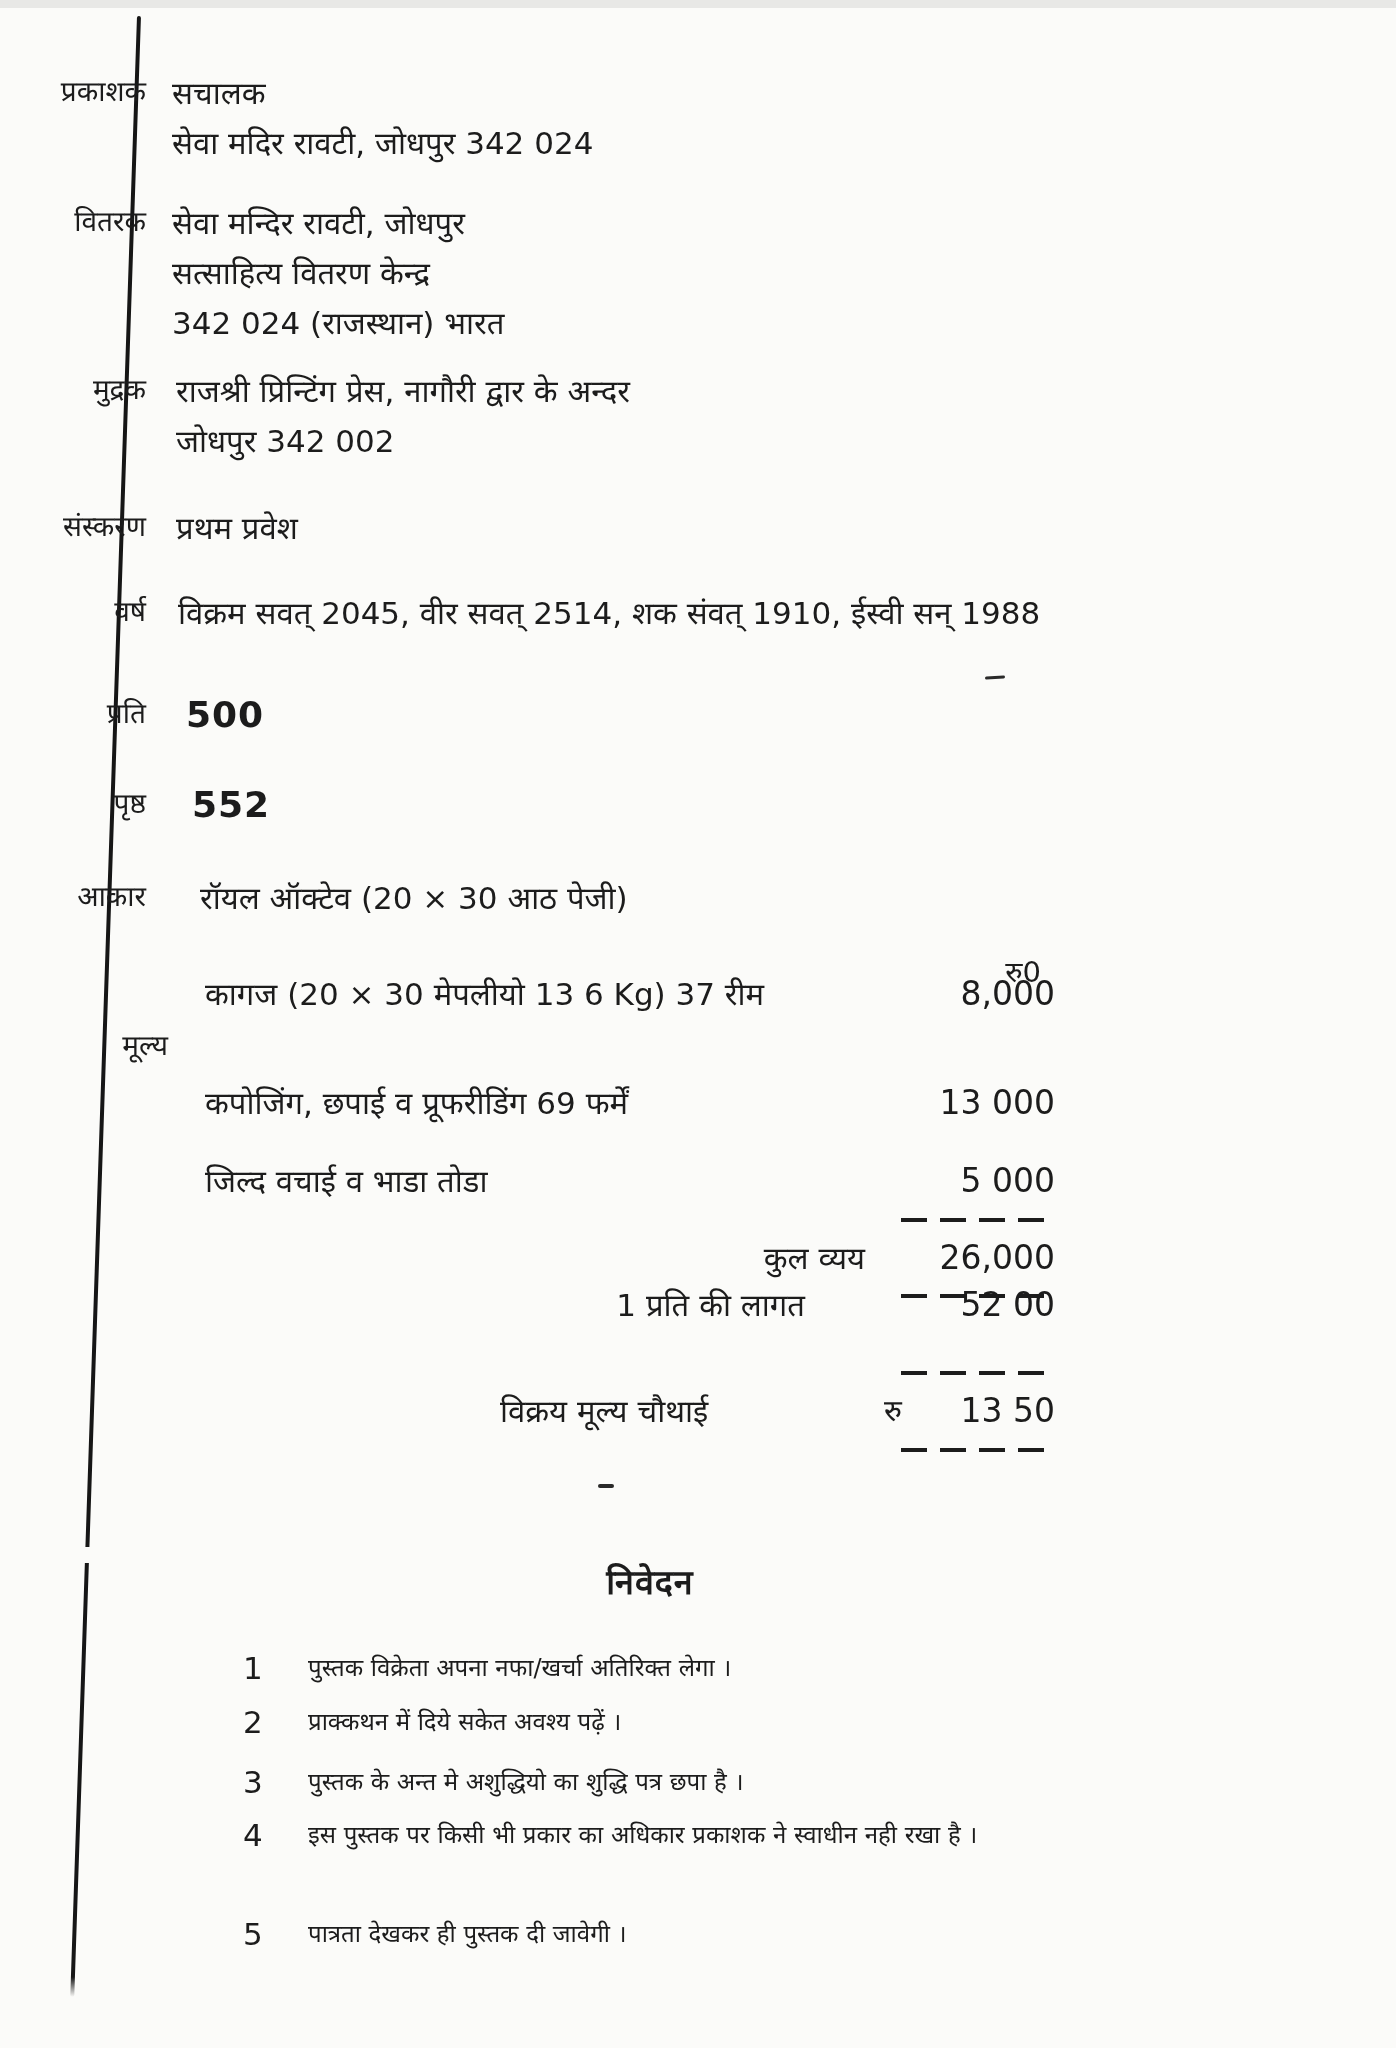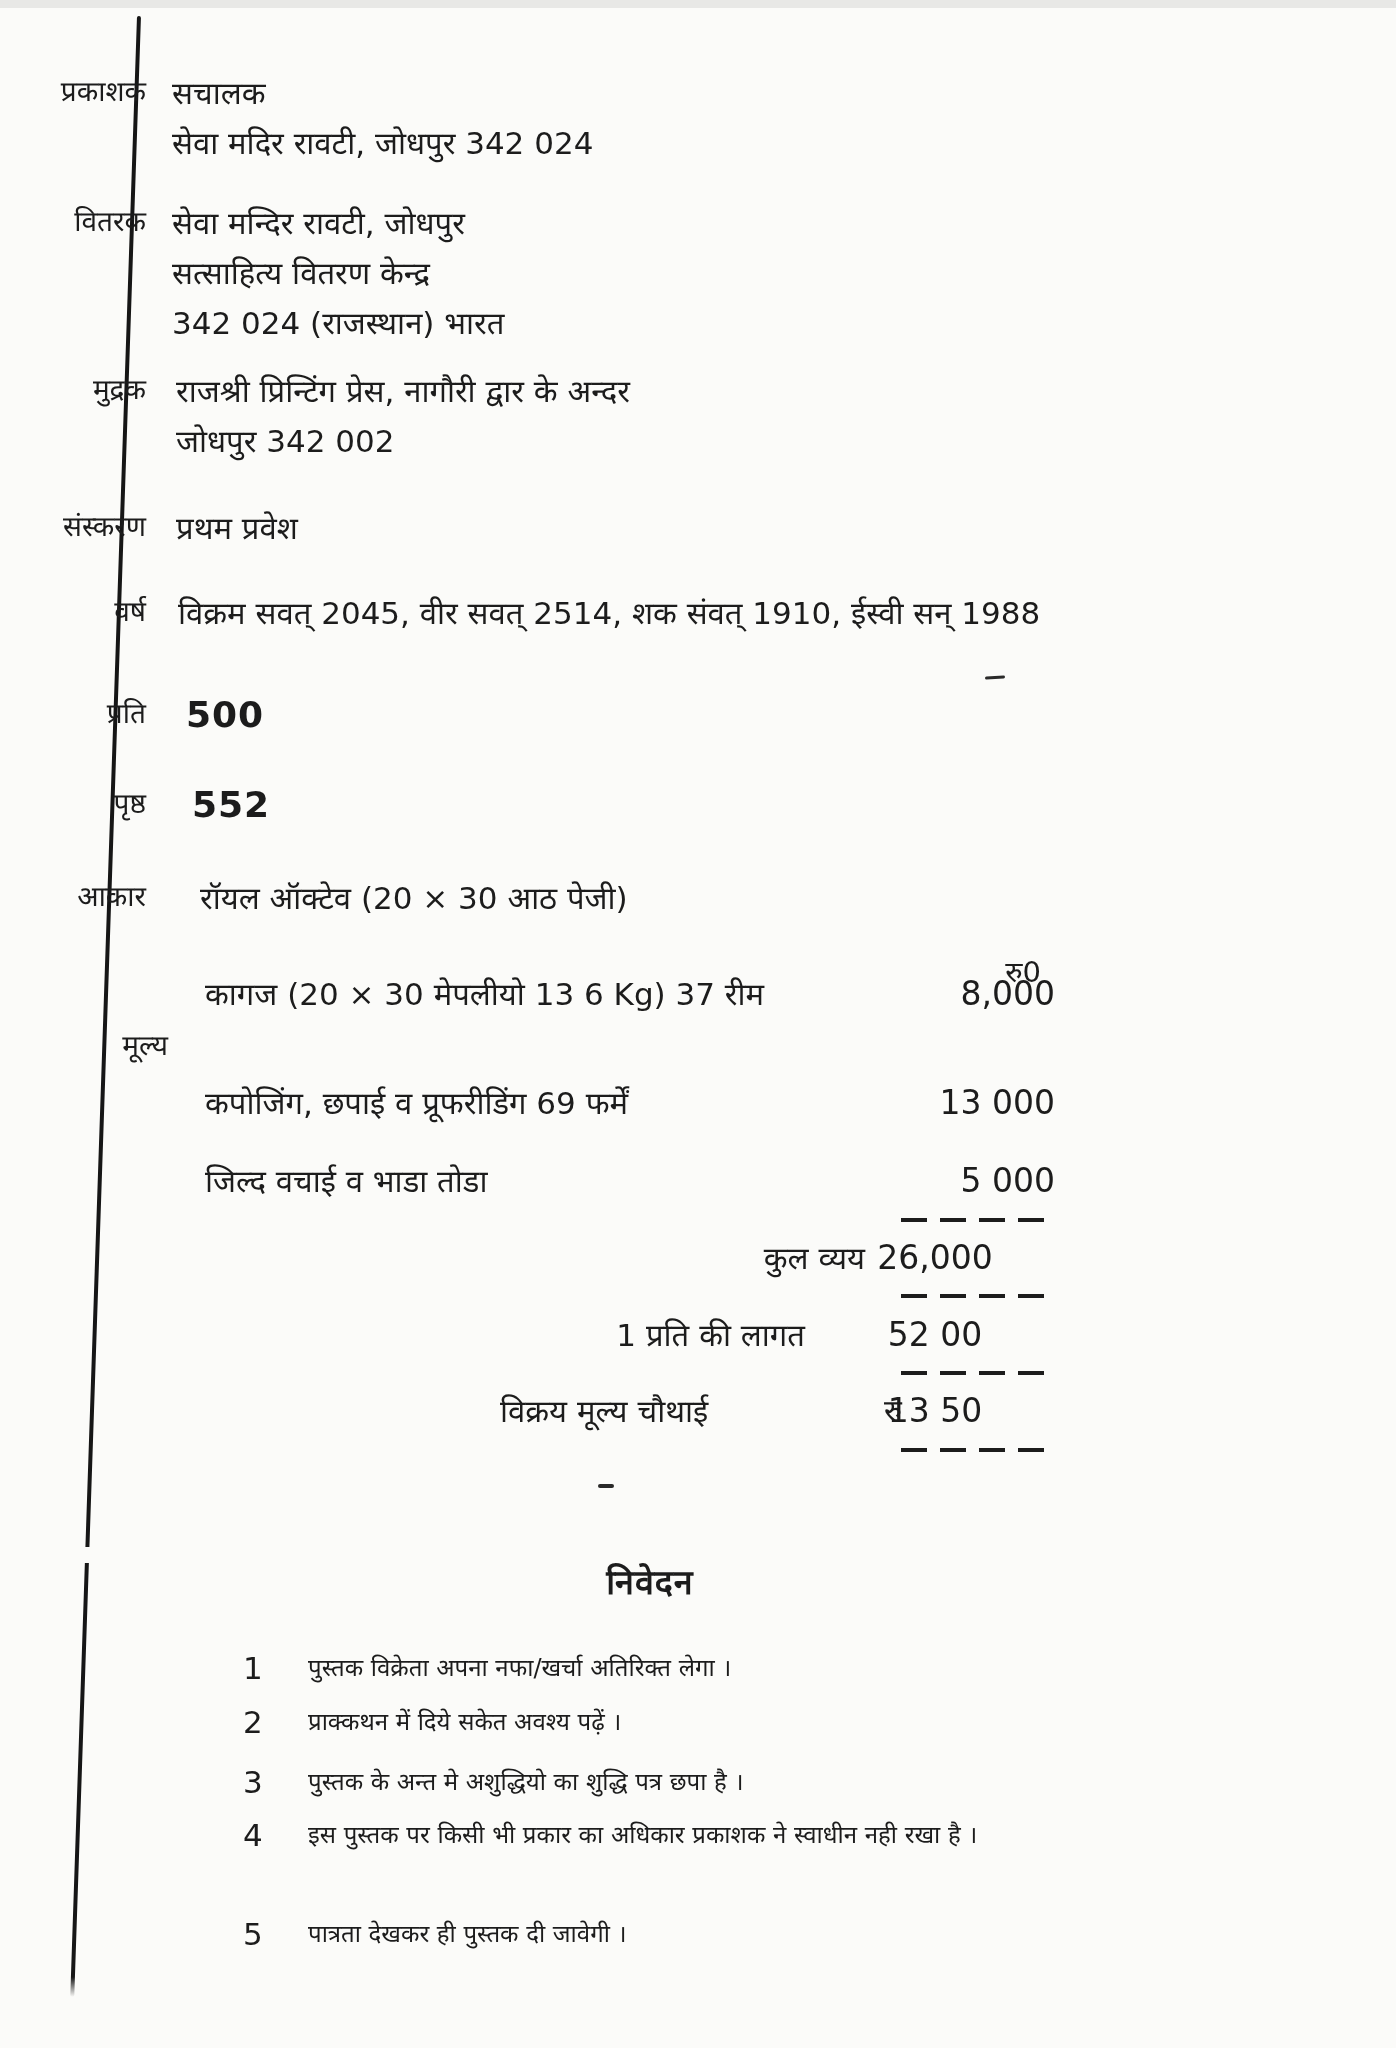--- a/index.html
+++ b/index.html
@@ -55,22 +55,22 @@
   .cost-item { position:absolute; left:0; right:0; height:50px; line-height:50px; }
   .cost-item .desc { position:absolute; left:205px; font-size:31px; white-space:nowrap; }
   .cost-item .amt  { position:absolute; right:341px; width:240px; text-align:right; font-size:33px; white-space:nowrap; }
   .ci0 { top:961px; } .ci1 { top:1070px;text-decoration:underline; } .ci2 { top:1148px; }
   .dashrule {
     position:absolute; left:901px; width:152px; height:4px;
     background:repeating-linear-gradient(90deg,#1c1c1c 0 26px,transparent 26px 39px);
   }
   .d1 { top:1210px; } .d2 { top:1286px; } .d3 { top:1363px; } .d4 { top:1440px; }
   .total-row { position:absolute; left:0; right:0; height:50px; line-height:50px; }
-  .total-row .amt { position:absolute; right:341px; width:240px; text-align:center; font-size:33px; white-space:nowrap; }
-  .t0 { top:1225px; } .t1 { top:1302px;padding-left:16px; } .t2 { top:1378px; }
+  .total-row .amt { position:absolute; right:341px; width:240px; text-align:right; font-size:33px; white-space:nowrap; }
+  .t0 { top:1225px; } .t1 { top:1272px;padding-left:16px; } .t2 { top:1378px; }
   .t0 .desc { position:absolute; right:531px; font-size:31px; white-space:nowrap; }
   .t1 .desc { position:absolute; right:591px; font-size:31px; white-space:nowrap; }
   .t2 .desc { position:absolute; left:500px; font-size:31px; white-space:nowrap; }
   .t2 .cur  { position:absolute; left:884px; font-size:30px; }
   
   .artifact { position:absolute; background:#2a2a2a; border-radius:2px; }
   .a1 { left:985px; top:668px; width:20px; height:3px; transform:rotate(-4deg); }
   .a2 { left:598px; top:1476px; width:16px; height:4px; }
   
   .notice-head {

